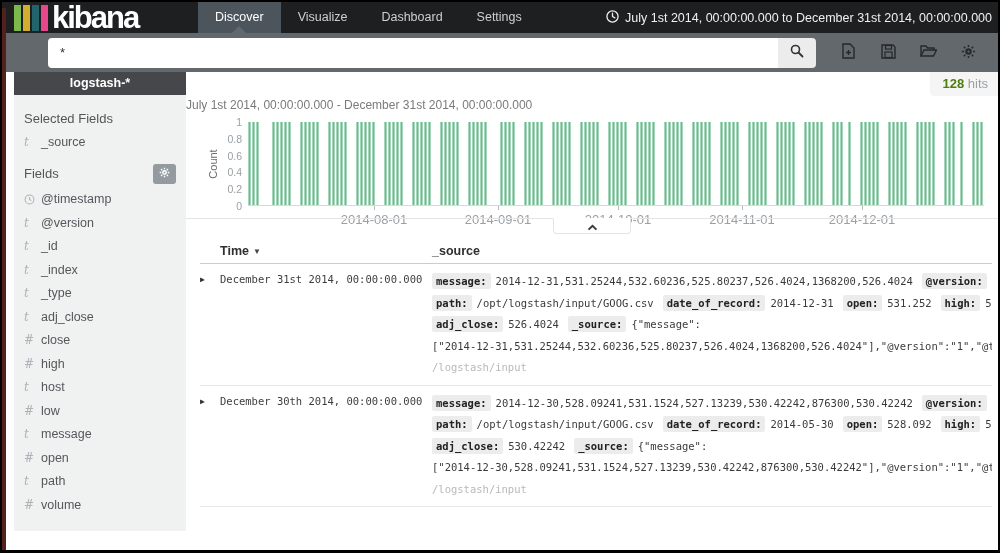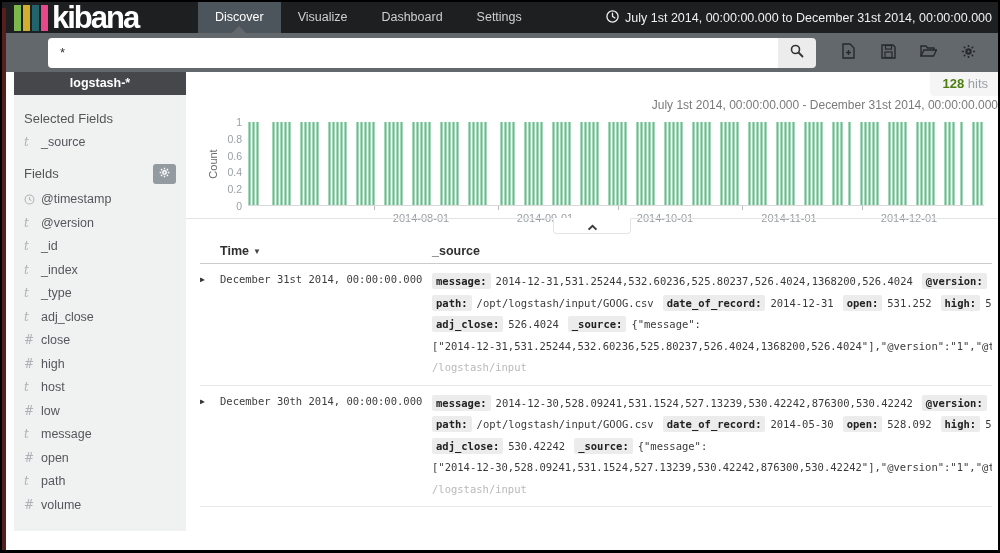--- a/index.html
+++ b/index.html
@@ -38,30 +38,30 @@
   .field-item { display:flex; align-items:center; height:23.5px; padding-left:10px; font-size:12.5px; color:#54585c; cursor:pointer; }
   .f-icon { width:17px; flex:none; color:#aeb3b8; font-family:"DejaVu Serif", serif; font-style:italic; font-size:12px; }
   .f-icon svg { display:block; }
 
   .main { flex:1; min-width:0; position:relative; background:#fff; }
   .hits-badge { position:absolute; top:0; right:0; background:#f5f5f5; border-radius:0 0 0 4px; padding:4px 10px 5px 12px; font-size:13px; }
   .hits-badge b { color:#4d7c0f; }
   .hits-badge span { color:#9aa0a5; }
 
   
-  .chart-title { text-align:right; color:#7a7a7a; font-size:12px; margin-top:26px; }
+  .chart-title { text-align:left; color:#7a7a7a; font-size:12px; margin-top:26px; }
   .chart { position:relative; margin:10px 14px 0 16px; height:84px; }
   .ylabel { position:absolute; left:-4px; top:50%; transform:rotate(-90deg) translateX(6px); transform-origin:center; color:#6b6b6b; font-size:11px; }
   .yticks { position:absolute; left:14px; top:0; bottom:0; width:26px; }
   .ytick { position:absolute; right:0; font-size:10.5px; color:#9aa0a5; transform:translateY(-50%); }
   .plot { position:absolute; left:46px; right:0; top:0; bottom:0; border-bottom:1px solid #d8d8d8; }
   .bar { position:absolute; bottom:0; background:#69bd8b; box-shadow:inset 1px 0 0 #a5d8bb, inset -1px 0 0 #a5d8bb; }
   .xticks { position:absolute; left:46px; right:0; top:100%; height:26px; }
   .xtickmark { position:absolute; top:0; width:1px; height:4px; background:#bbb; }
-  .xtick { position:absolute; top:6px; transform:translateX(-50%); font-size:11px; color:#9aa0a5; white-space:nowrap;margin-left:47px; }
+  .xtick { position:absolute; top:6px; transform:translateX(-50%); font-size:13px; color:#9aa0a5; white-space:nowrap; }
   .xlabel { text-align:center; color:#757575; font-size:12px; margin-top:30px; }
 
   .divider { border-top:1px solid #e4e4e4; margin-top:12px; position:relative; height:16px; }
   .collapse-tab { position:absolute; left:50%; transform:translateX(-50%); top:-1px; width:78px; height:16px; background:#fff;
     border:1px solid #e4e4e4; border-top:1px solid #fff; border-radius:0 0 4px 4px; display:flex; align-items:center; justify-content:center; cursor:pointer; }
 
   
   .doc-table { margin:10px 6px 0 14px; font-family:"DejaVu Sans Mono", monospace; }
   .thead { display:flex; font-family:"Liberation Sans", sans-serif; font-size:12.5px; font-weight:bold; color:#2f2f2f; padding-bottom:5px; border-bottom:1px solid #ccc; }
   .col-caret { width:20px; flex:none; }

